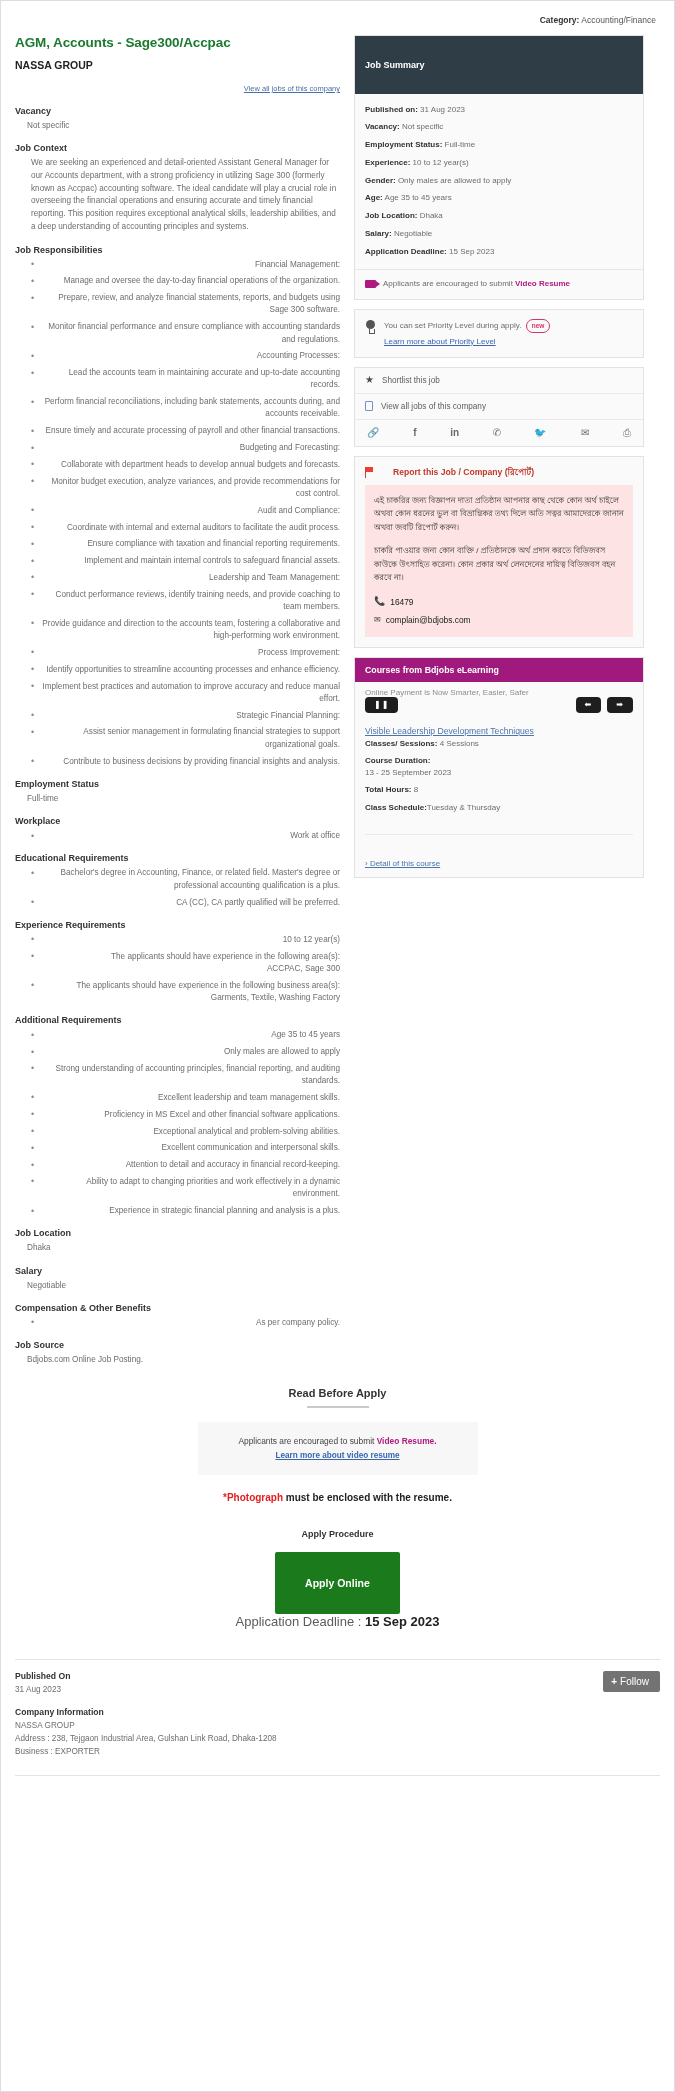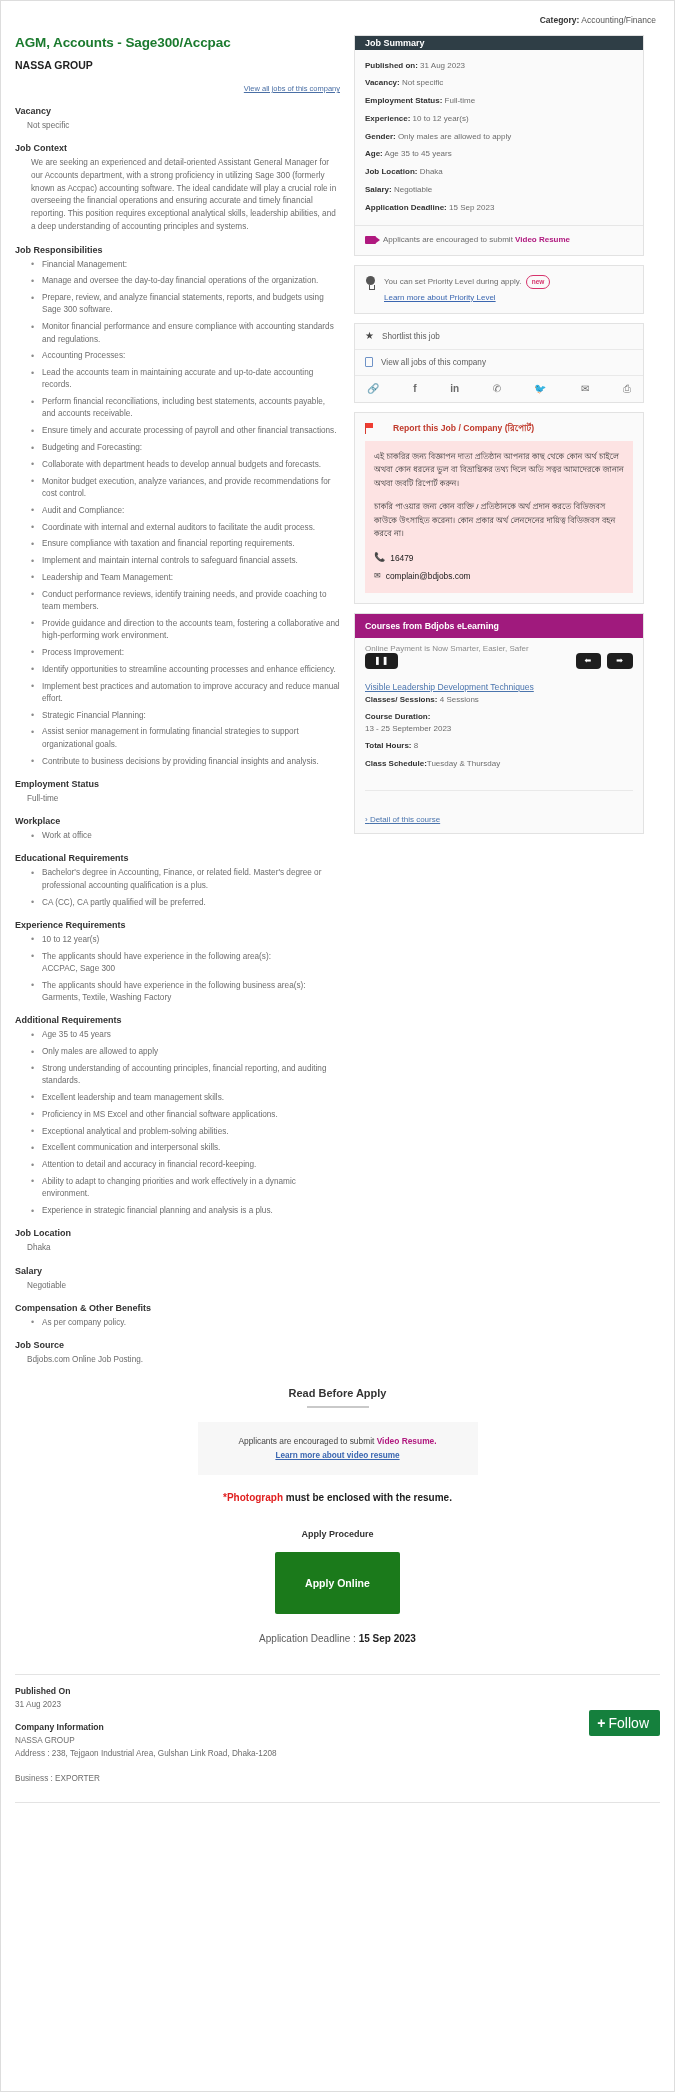--- a/index.html
+++ b/index.html
@@ -65,20 +65,21 @@
   .sec-plain {
     font-size: 8.2px;
     color: #6d6d6d;
     line-height: 1.5;
     padding-left: 12px;
   }
   ul.bullets {
     list-style: none;
     padding-left: 16px;
     margin: 2px 0 0 0;
+    text-align: right;
   }
   ul.bullets li {
     font-size: 8.2px;
     color: #6d6d6d;
     line-height: 1.5;
     position: relative;
     padding-left: 11px;
     margin-bottom: 4.5px;
   }
   ul.bullets li::before {
@@ -94,21 +95,21 @@
   .card {
     border: 1px solid #e2e2e2;
     background: #fafafa;
     margin-bottom: 9px;
   }
   .card-header {
     background: #2f3e46;
     color: #ffffff;
     font-size: 9px;
     font-weight: bold;
-    padding: 2px 10px;
+    padding: 24px 10px;
   }
   .summary-body { padding: 7px 10px 8px 10px; background:#fafafa; }
   .summary-row {
     font-size: 8px;
     color: #6d6d6d;
     padding: 3.5px 0;
     line-height: 1.35;
   }
   .summary-row b { color: #333; font-weight: bold; }
   .card-divider { border-top: 1px solid #e6e6e6; }
@@ -297,44 +298,43 @@
     color: #ffffff;
     font-size: 10.5px;
     font-weight: bold;
     padding: 25px 30px;
     border-radius: 2px;
     margin-top: 13px;
     border: none;
     cursor: pointer;
     font-family: "Liberation Sans", sans-serif;
   }
-  .deadline-line { margin-top: 19px; font-size: 10px; color: #5c5c5c; }
+  .deadline-line { font-size: 13px; color: #5c5c5c; }
   .deadline-line b { color: #222; font-weight: bold; }
 
   
   .footer-rule { border-top: 1px solid #e3e3e3; margin-top: 30px; }
   .footer {
     padding-top: 11px;
     position: relative;
   }
   .footer-h { font-size: 8.6px; font-weight: bold; color: #333; }
   .footer-t { font-size: 8.2px; color: #6d6d6d; margin-top: 3px; line-height: 1.55; }
   .follow-btn {
     position: absolute;
     top: 11px;
     right: 0;
-    background: #15803d;
+    background: #737373;
     color: #fff;
-    font-size: 14px;
+    font-size: 10px;
     padding: 5px 11px 5px 8px;
     border-radius: 2px;
     border: none;
     cursor: pointer;
     font-family: "Liberation Sans", sans-serif;
-    margin-top: 24px;
   }
   .follow-btn .plus { font-weight: bold; margin-right: 3px; }
   .footer-bottom-rule { border-top: 1px solid #e3e3e3; margin-top: 16px; }
 </style>
 </head>
 <body>
 
 <div class="page">
 
   <div class="category-line">
@@ -360,21 +360,21 @@
       <div class="sec-para">We are seeking an experienced and detail-oriented Assistant General Manager for our Accounts department, with a strong proficiency in utilizing Sage 300 (formerly known as Accpac) accounting software. The ideal candidate will play a crucial role in overseeing the financial operations and ensuring accurate and timely financial reporting. This position requires exceptional analytical skills, leadership abilities, and a deep understanding of accounting principles and systems.</div>
 
       <div class="sec-head">Job Responsibilities</div>
       <ul class="bullets">
           <li>Financial Management:</li>
           <li>Manage and oversee the day-to-day financial operations of the organization.</li>
           <li>Prepare, review, and analyze financial statements, reports, and budgets using Sage 300 software.</li>
           <li>Monitor financial performance and ensure compliance with accounting standards and regulations.</li>
           <li>Accounting Processes:</li>
           <li>Lead the accounts team in maintaining accurate and up-to-date accounting records.</li>
-          <li>Perform financial reconciliations, including best statements, accounts payable, and accounts receivable.</li>
+          <li>Perform financial reconciliations, including bank statements, accounts during, and accounts receivable.</li>
           <li>Ensure timely and accurate processing of payroll and other financial transactions.</li>
           <li>Budgeting and Forecasting:</li>
           <li>Collaborate with department heads to develop annual budgets and forecasts.</li>
           <li>Monitor budget execution, analyze variances, and provide recommendations for cost control.</li>
           <li>Audit and Compliance:</li>
           <li>Coordinate with internal and external auditors to facilitate the audit process.</li>
           <li>Ensure compliance with taxation and financial reporting requirements.</li>
           <li>Implement and maintain internal controls to safeguard financial assets.</li>
           <li>Leadership and Team Management:</li>
           <li>Conduct performance reviews, identify training needs, and provide coaching to team members.</li>
@@ -566,17 +566,17 @@
   </div>
 
   <div class="footer-rule"></div>
   <div class="footer">
     <button class="follow-btn"><span class="plus">+</span><span>Follow</span></button>
     <div class="footer-h">Published On</div>
     <div class="footer-t">31 Aug 2023</div>
     <div class="footer-h" style="margin-top:11px;">Company Information</div>
     <div class="footer-t">NASSA GROUP</div>
     <div class="footer-t" style="margin-top:0;">Address : 238, Tejgaon Industrial Area, Gulshan Link Road, Dhaka-1208</div>
-    <div class="footer-t" style="margin-top:12px;">Business : EXPORTER</div>
+    <div class="footer-t" style="margin-top:0;">Business : EXPORTER</div>
   </div>
   <div class="footer-bottom-rule"></div>
 
 </div>
 
 </body></html>

